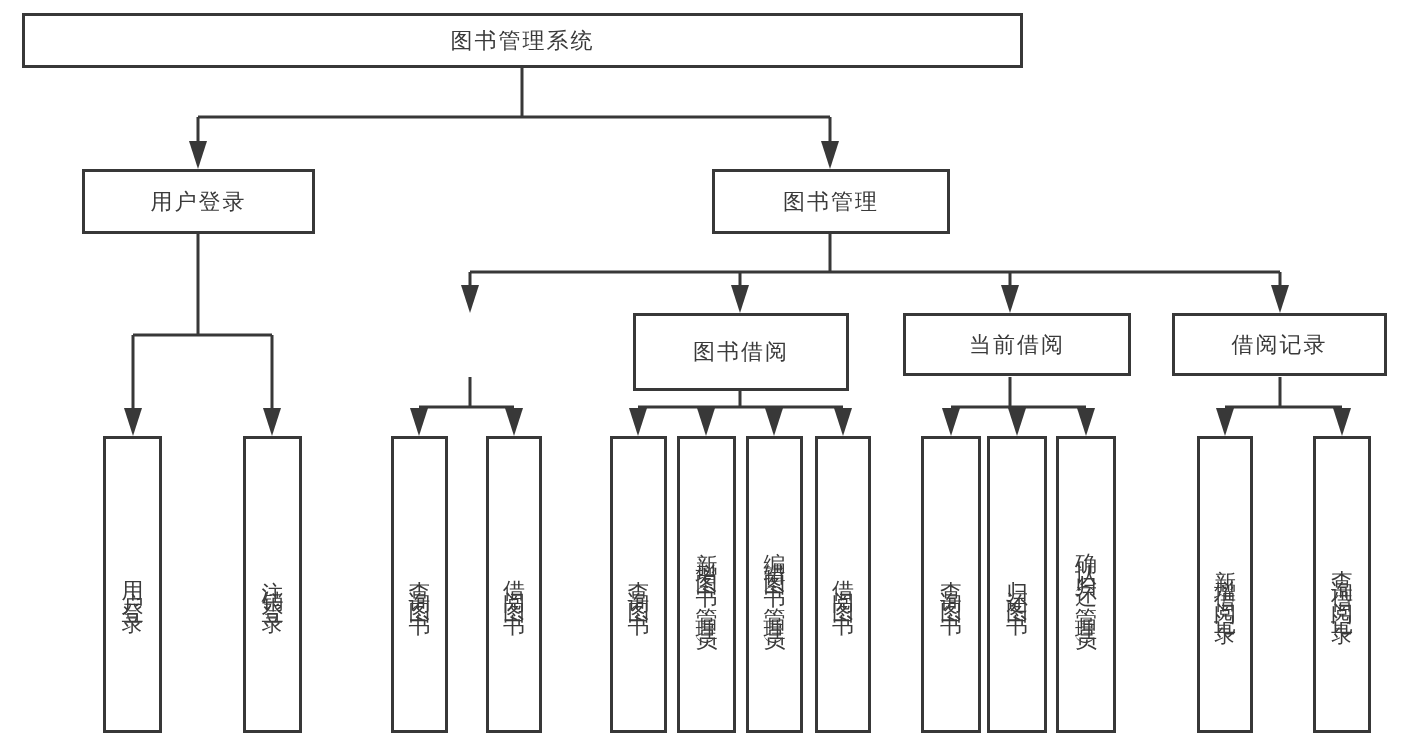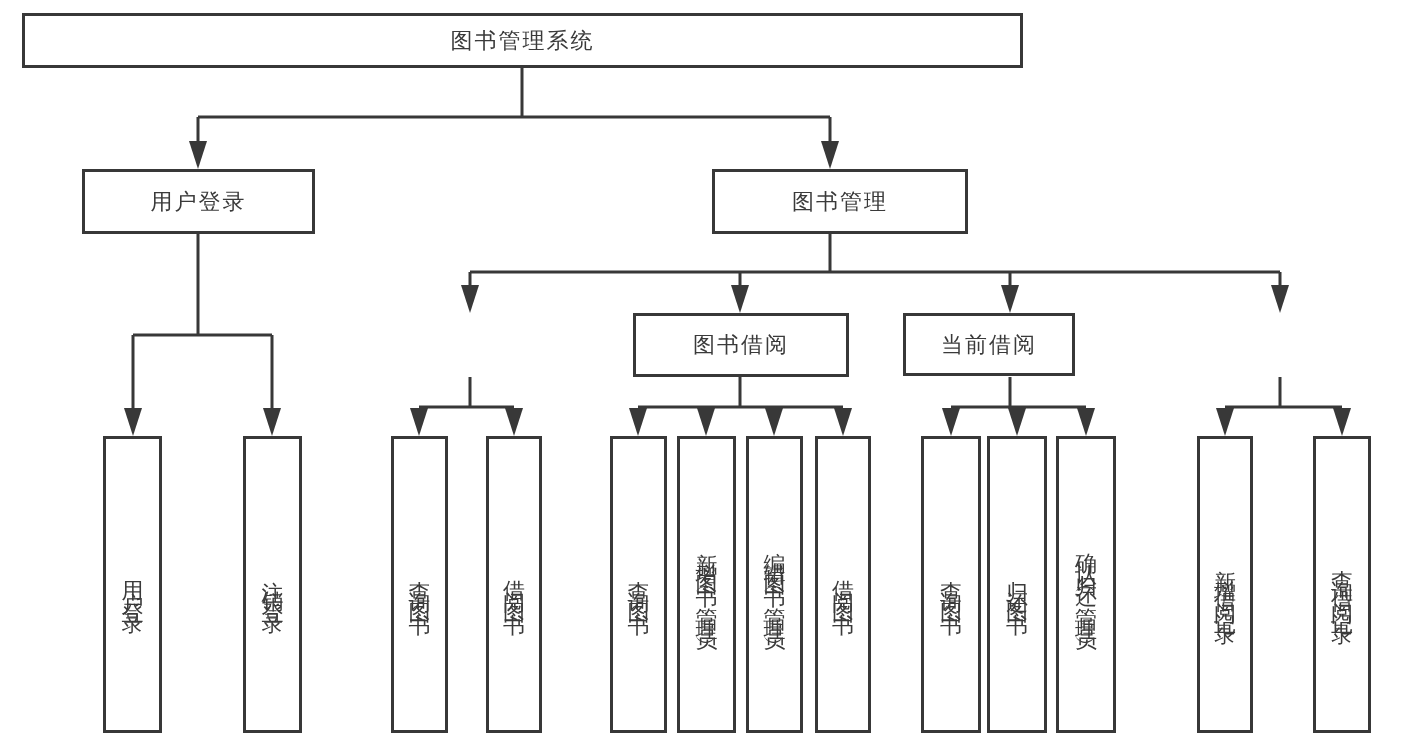--- a/index.html
+++ b/index.html
@@ -93,29 +93,32 @@
     </g>
   </svg>
 
   <div class="node hbox" style="left:22px;top:13px;width:1001px;height:55px">
     <span>图书管理系统</span>
   </div>
 
   <div class="node hbox" style="left:82px;top:169px;width:233px;height:65px">
     <span>用户登录</span>
   </div>
-  <div class="node hbox" style="left:712px;top:169px;width:256px;height:65px">
+  <div class="node hbox" style="left:712px;top:169px;width:238px;height:65px">
     <span>图书管理</span>
   </div>
 
-  <div class="node hbox" style="left:633px;top:313px;width:216px;height:64px">
+  <div class="node hbox" style="left:633px;top:313px;width:216px;height:78px">
     <span>图书借阅</span>
   </div>
-  <div class="node hbox" style="left:903px;top:313px;width:172px;height:63px">
+  <div class="node hbox" style="left:903px;top:313px;width:228px;height:63px">
     <span>当前借阅</span>
+  </div>
+  <div class="node hbox" style="left:1172px;top:313px;width:215px;height:63px">
+    <span>借阅记录</span>
   </div>
 
   <div class="node vbox" style="left:103px;width:59px">
     <span class="vtext">用户登录</span>
   </div>
   <div class="node vbox" style="left:243px;width:59px">
     <span class="vtext">注销登录</span>
   </div>
   <div class="node vbox" style="left:391px;width:57px">
     <span class="vtext">查询图书</span>

